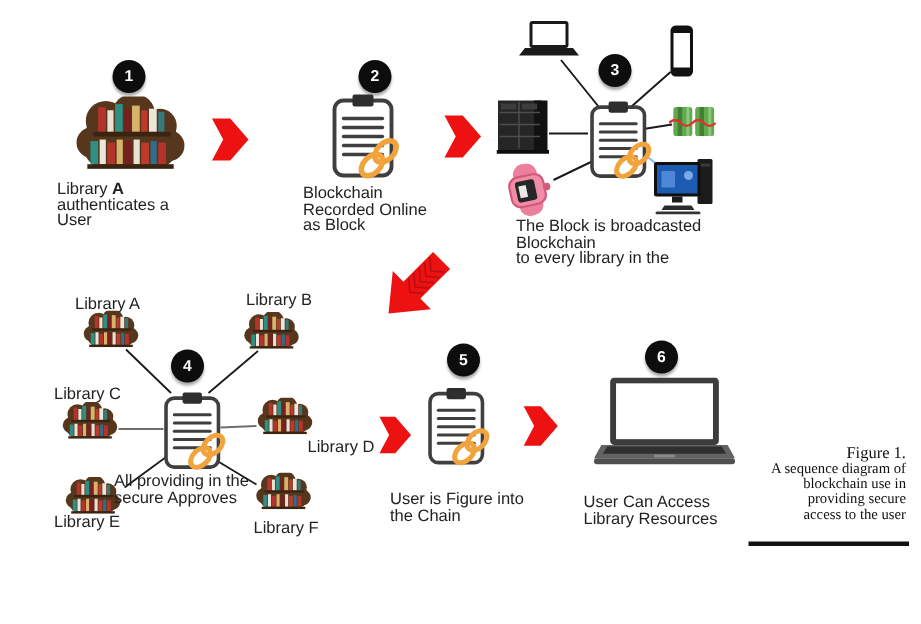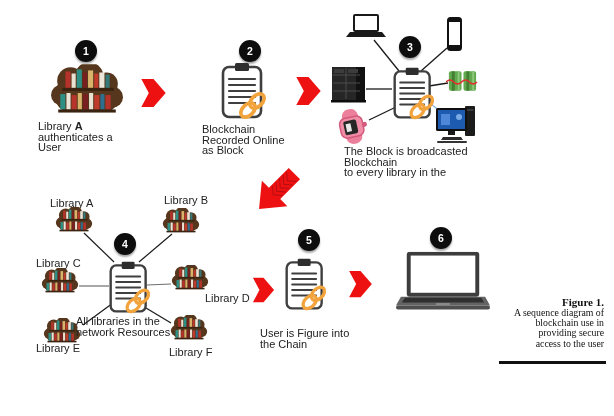--- a/index.html
+++ b/index.html
@@ -5,21 +5,21 @@
   html,body{margin:0;padding:0;background:#fff;}
   .canvas{position:relative;width:614px;height:416px;background:#ffffff;overflow:hidden;
           font-family:"Liberation Sans",sans-serif;color:#1a1a1a;}
   .abs{position:absolute;}
   .lbl{position:absolute;font-size:11px;line-height:10.5px;text-align:left;color:#222;}
   .num{position:absolute;width:22px;height:22px;border-radius:50%;background:#0d0d0d;color:#fff;
        font-size:10.5px;font-weight:bold;display:flex;align-items:center;justify-content:center;
        box-shadow:0 2px 2px rgba(0,0,0,.35);}
   .caption{position:absolute;right:10px;top:296px;width:130px;text-align:right;
            font-family:"Liberation Serif",serif;font-size:9.8px;line-height:10.2px;color:#111;}
-  .caption .t{font-weight:bold;font-size:11px;line-height:12px;}
+  .caption .t{font-weight:normal;font-size:11px;line-height:12px;}
   .rule{position:absolute;left:499px;top:361px;width:107px;height:2.5px;background:#111;}
   svg{display:block;}
 </style>
 </head>
 <body>
 
 <div class="canvas">
 
   <svg width="0" height="0" style="position:absolute" aria-hidden="true">
     <defs>
@@ -254,22 +254,22 @@
   <svg class="abs" style="left:42px;top:318px" width="40" height="28" viewBox="0 0 72 54">
       <use href="#sym-library"></use>
     </svg>
   <svg class="abs" style="left:169px;top:315px" width="40" height="28" viewBox="0 0 72 54">
       <use href="#sym-library"></use>
     </svg>
   <svg class="abs" style="left:107px;top:257px" width="46" height="61" viewBox="0 0 50 64">
       <use href="#sym-clipboard"></use>
     </svg>
   <div class="lbl" style="left:76px;top:316px;width:102px">
-    <div>All libraries in the</div>
-    <div>network Resources</div>
+    <div>All providing in the</div>
+    <div>secure Approves</div>
   </div>
 
   <svg class="abs" style="left:252px;top:277px" width="23" height="26" viewBox="0 0 28 32">
       <use href="#sym-chev"></use>
     </svg>
 
   <div class="num" style="left:298px;top:229px">5</div>
   <svg class="abs" style="left:283px;top:254px" width="46" height="61" viewBox="0 0 50 64">
       <use href="#sym-clipboard"></use>
     </svg>
@@ -279,20 +279,24 @@
   </div>
 
   <svg class="abs" style="left:348px;top:270px" width="25" height="28" viewBox="0 0 28 32">
       <use href="#sym-chev"></use>
     </svg>
 
   <div class="num" style="left:430px;top:227px">6</div>
   <svg class="abs" style="left:396px;top:251px" width="94" height="62" viewBox="0 0 96 62">
       <use href="#sym-laptop-l"></use>
     </svg>
+  <div class="lbl" style="left:389px;top:330px;width:102px">
+    <div>User Can Access</div>
+    <div>Library Resources</div>
+  </div>
 
   <div class="caption">
     <div class="t">Figure 1.</div>
     <div>A sequence diagram of</div>
     <div>blockchain use in</div>
     <div>providing secure</div>
     <div>access to the user</div>
   </div>
   <div class="rule"></div>
 

